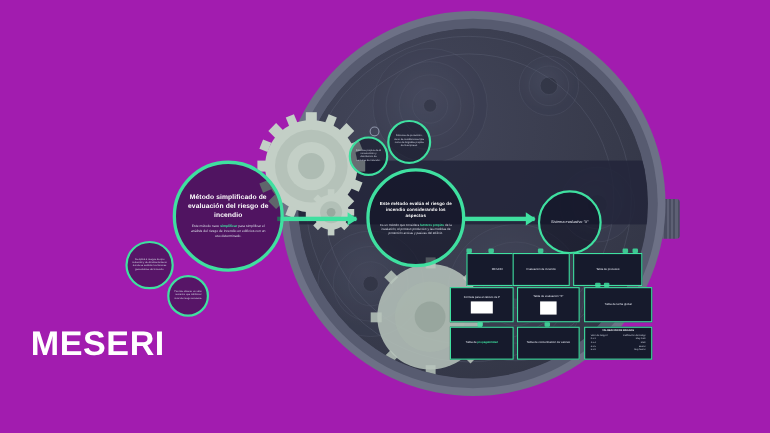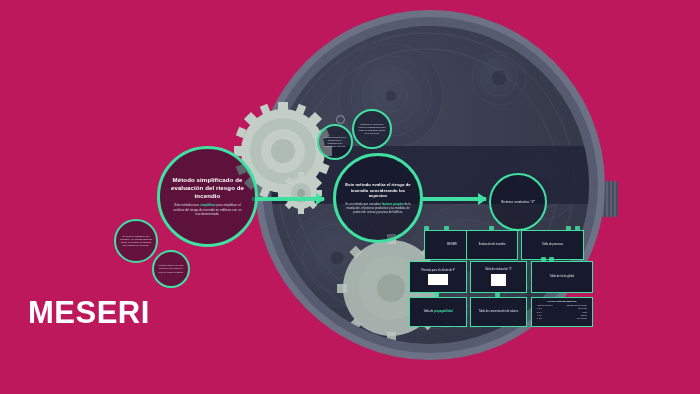--- a/index.html
+++ b/index.html
@@ -1,19 +1,19 @@
 <!DOCTYPE html>
 <html><head>
 <meta charset="utf-8">
 <style>
   html,body{margin:0;padding:0;background:#0a0a1e;}
   body{width:700px;height:394px;overflow:hidden;position:relative;
        font-family:"Liberation Sans",sans-serif;}
 
-  #stage{position:absolute;inset:0;background:#be185d;overflow:hidden;}
+  #stage{position:absolute;inset:0;background:#a21caf;overflow:hidden;}
 
   
   .watch-crown{position:absolute;left:596px;top:181px;width:22px;height:36px;
       background:linear-gradient(90deg,#5a5d70,#3f4255 35%,#595c6f 70%,#35384a);
       border-radius:3px;
       background-image:repeating-linear-gradient(90deg,#4a4d61 0 2px,#5d6074 2px 4px);}
   .watch-outer{position:absolute;left:255px;top:10px;width:350px;height:350px;
       border-radius:50%;background:#6d7186;}
   .watch-ring{position:absolute;left:262px;top:17px;width:336px;height:336px;
       border-radius:50%;background:#575b70;}

